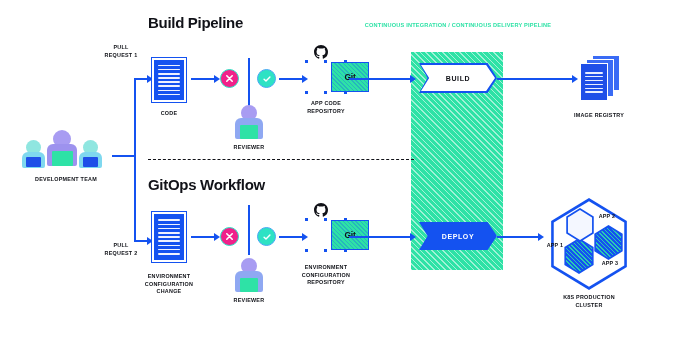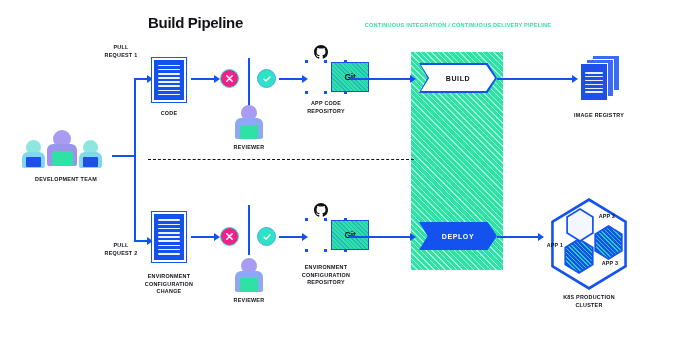--- a/index.html
+++ b/index.html
@@ -134,20 +134,21 @@
 </style>
 </head>
 <body>
 
 <div id="stage">
 
   <div class="abs band" style="left:411px;top:52px;width:92px;height:218px;"></div>
   <div class="abs band-title" style="left:358px;top:22px;width:200px;text-align:center;">CONTINUOUS INTEGRATION / CONTINUOUS DELIVERY PIPELINE</div>
 
   <div class="abs section-title" style="left:148px;top:14px;">Build Pipeline</div>
+  <div class="abs section-title" style="left:148px;top:176px;">GitOps Workflow</div>
 
   <div class="abs" style="left:148px;top:159px;width:266px;">
     <div class="divider"></div>
   </div>
 
   <div class="abs" style="left:20px;top:128px;width:92px;height:40px;">
 
     <div class="abs person-head" style="left:6px;top:12px;width:15px;height:15px;background:#8fe6e0;"></div>
     <div class="abs person-body" style="left:2px;top:24px;width:23px;height:16px;background:#7fd8ef;"></div>
     <div class="abs laptop" style="left:6px;top:29px;width:15px;height:10px;background:#1f4fe8;"></div>

